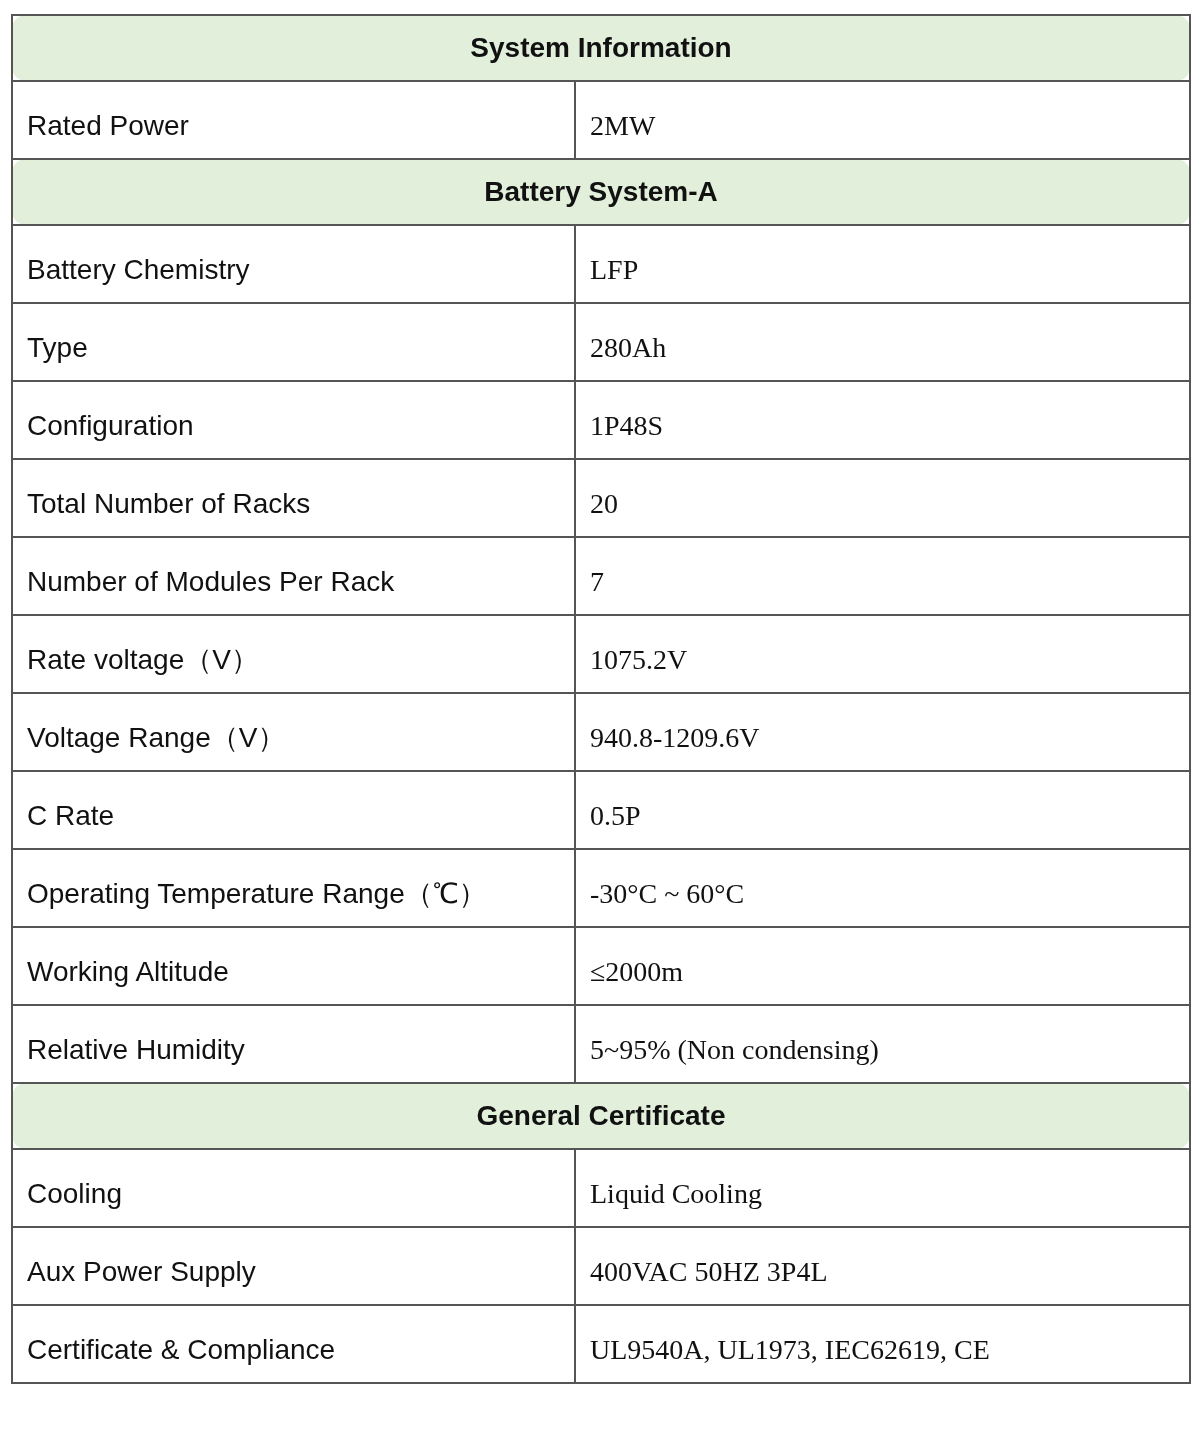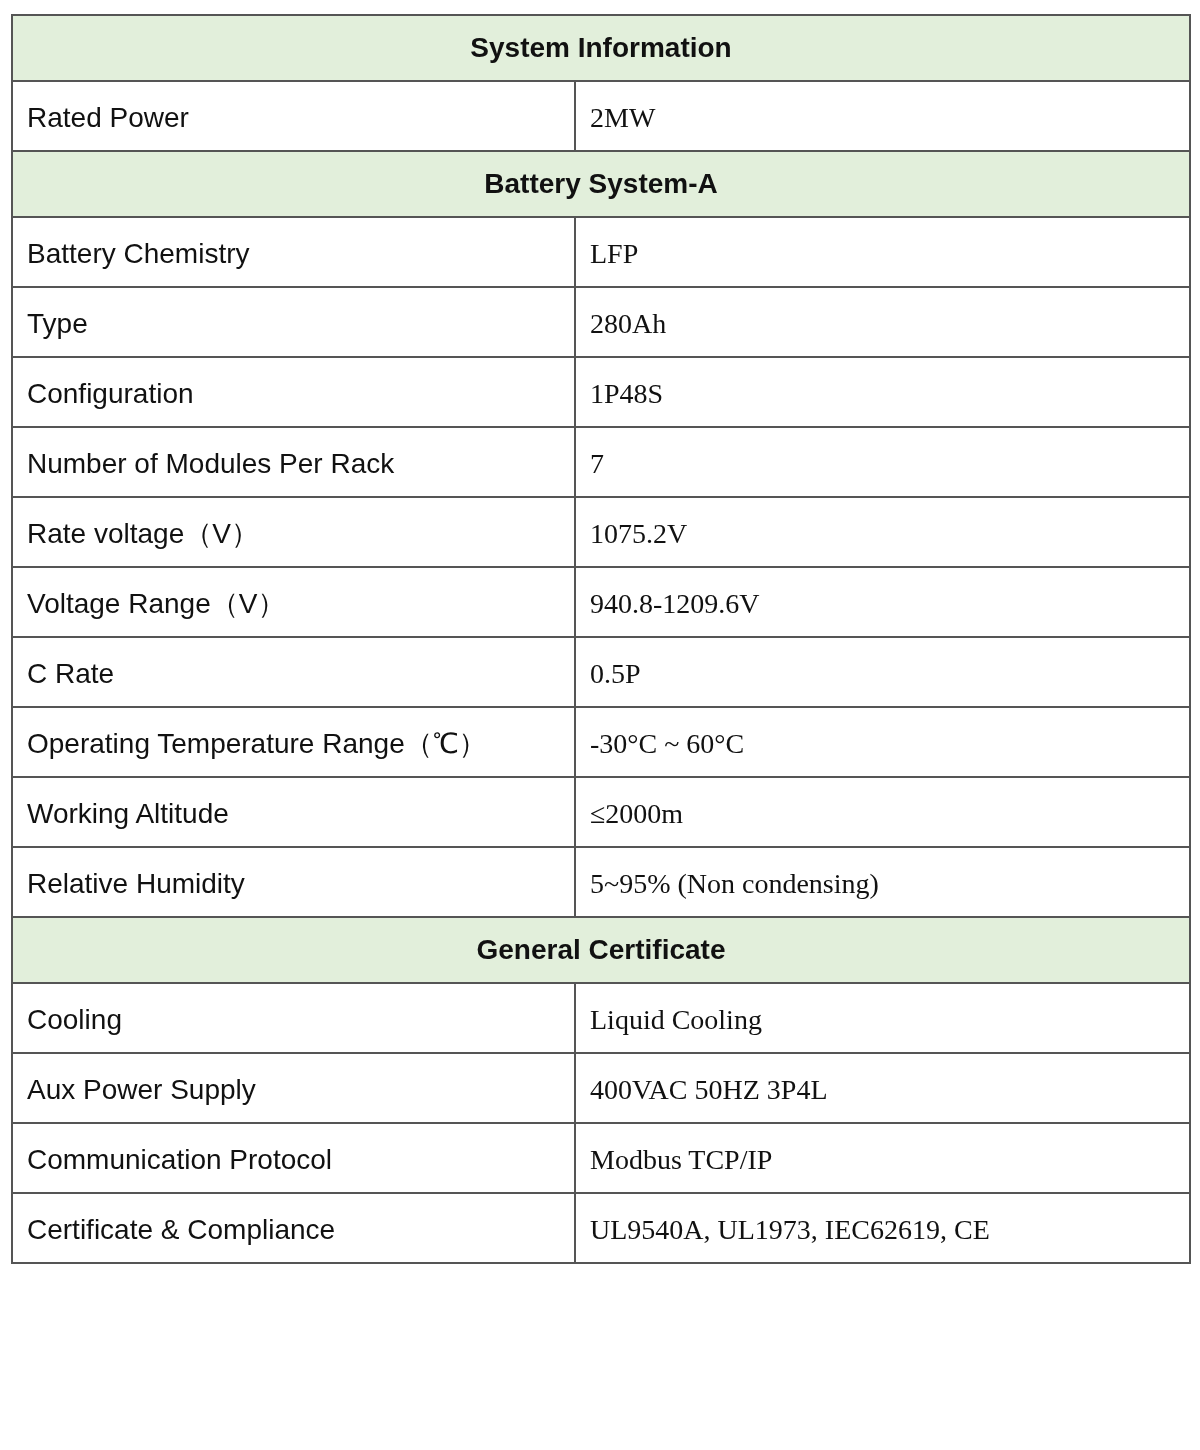--- a/index.html
+++ b/index.html
@@ -7,30 +7,31 @@
   table.spec {
     position: absolute; left: 11px; top: 14px;
     width: 1178px;
     border-collapse: collapse;
     table-layout: fixed;
   }
   table.spec td {
     border: 2px solid #555;
     height: 64px;
     font-size: 28px;
-    padding: 4px 0 0 14px;
+    padding: 12px 0 0 14px;
     vertical-align: middle;
     white-space: nowrap;
   }
   table.spec td.val { padding-left: 14px; font-family: Liberation Serif, serif; }
   table.spec tr.section td {
     background: #e2efdb;
     text-align: center;
     font-weight: bold;
     padding: 0;
+    border-radius: 14px;
   }
   col.c1 { width: 563px; }
   col.c2 { width: 615px; }
 </style>
 </head>
 <body>
 
 <table class="spec">
   <colgroup>
       <col class="c1">
@@ -52,20 +53,24 @@
       <td>Battery Chemistry</td>
       <td class="val">LFP</td>
     </tr>
     <tr>
       <td>Type</td>
       <td class="val">280Ah</td>
     </tr>
     <tr>
       <td>Configuration</td>
       <td class="val">1P48S</td>
+    </tr>
+    <tr>
+      <td>Total Number of Racks</td>
+      <td class="val">20</td>
     </tr>
     <tr>
       <td>Number of Modules Per Rack</td>
       <td class="val">7</td>
     </tr>
     <tr>
       <td>Rate voltage（V）</td>
       <td class="val">1075.2V</td>
     </tr>
     <tr>
@@ -94,21 +99,17 @@
     </tr>
     <tr>
       <td>Cooling</td>
       <td class="val">Liquid Cooling</td>
     </tr>
     <tr>
       <td>Aux Power Supply</td>
       <td class="val">400VAC 50HZ 3P4L</td>
     </tr>
     <tr>
-      <td>Communication Protocol</td>
-      <td class="val">Modbus TCP/IP</td>
-    </tr>
-    <tr>
       <td>Certificate &amp; Compliance</td>
       <td class="val">UL9540A, UL1973, IEC62619, CE</td>
     </tr>
   </tbody>
 </table>
 
 </body></html>

